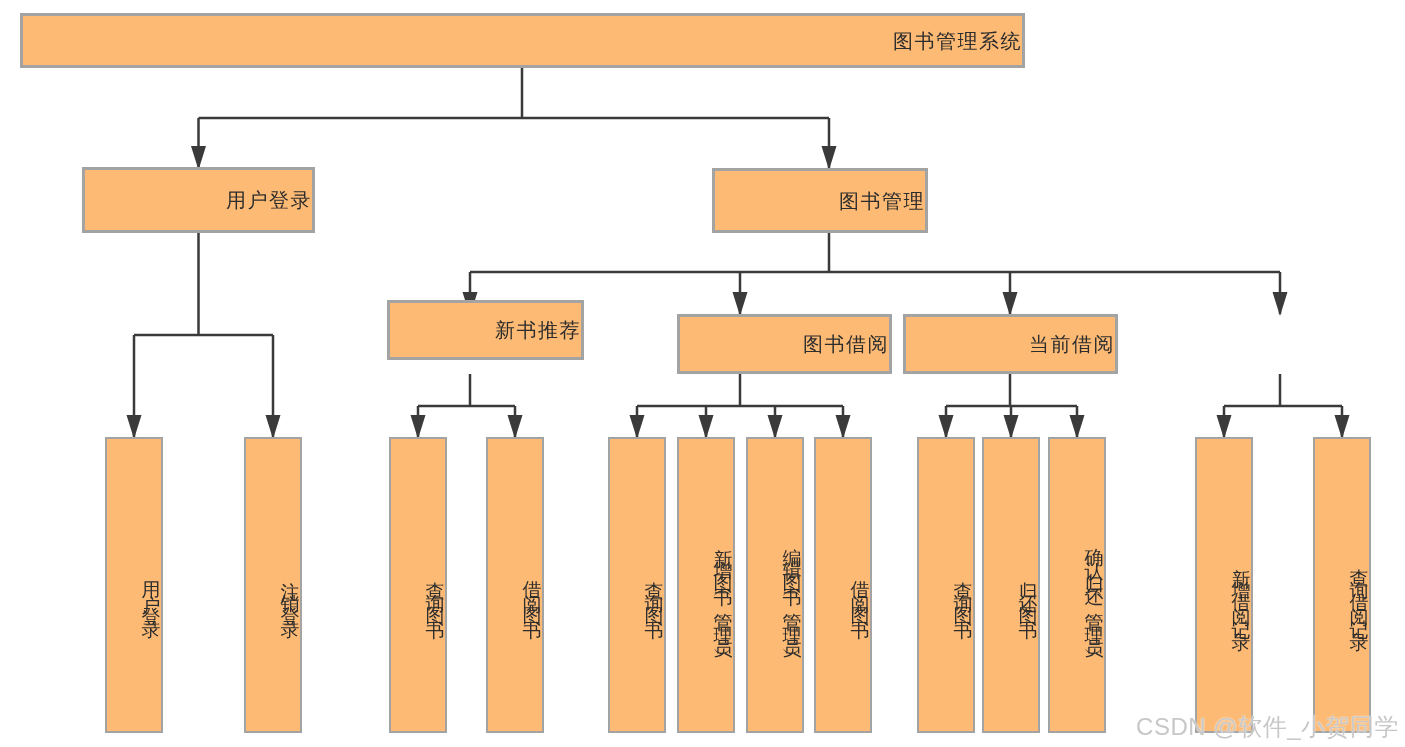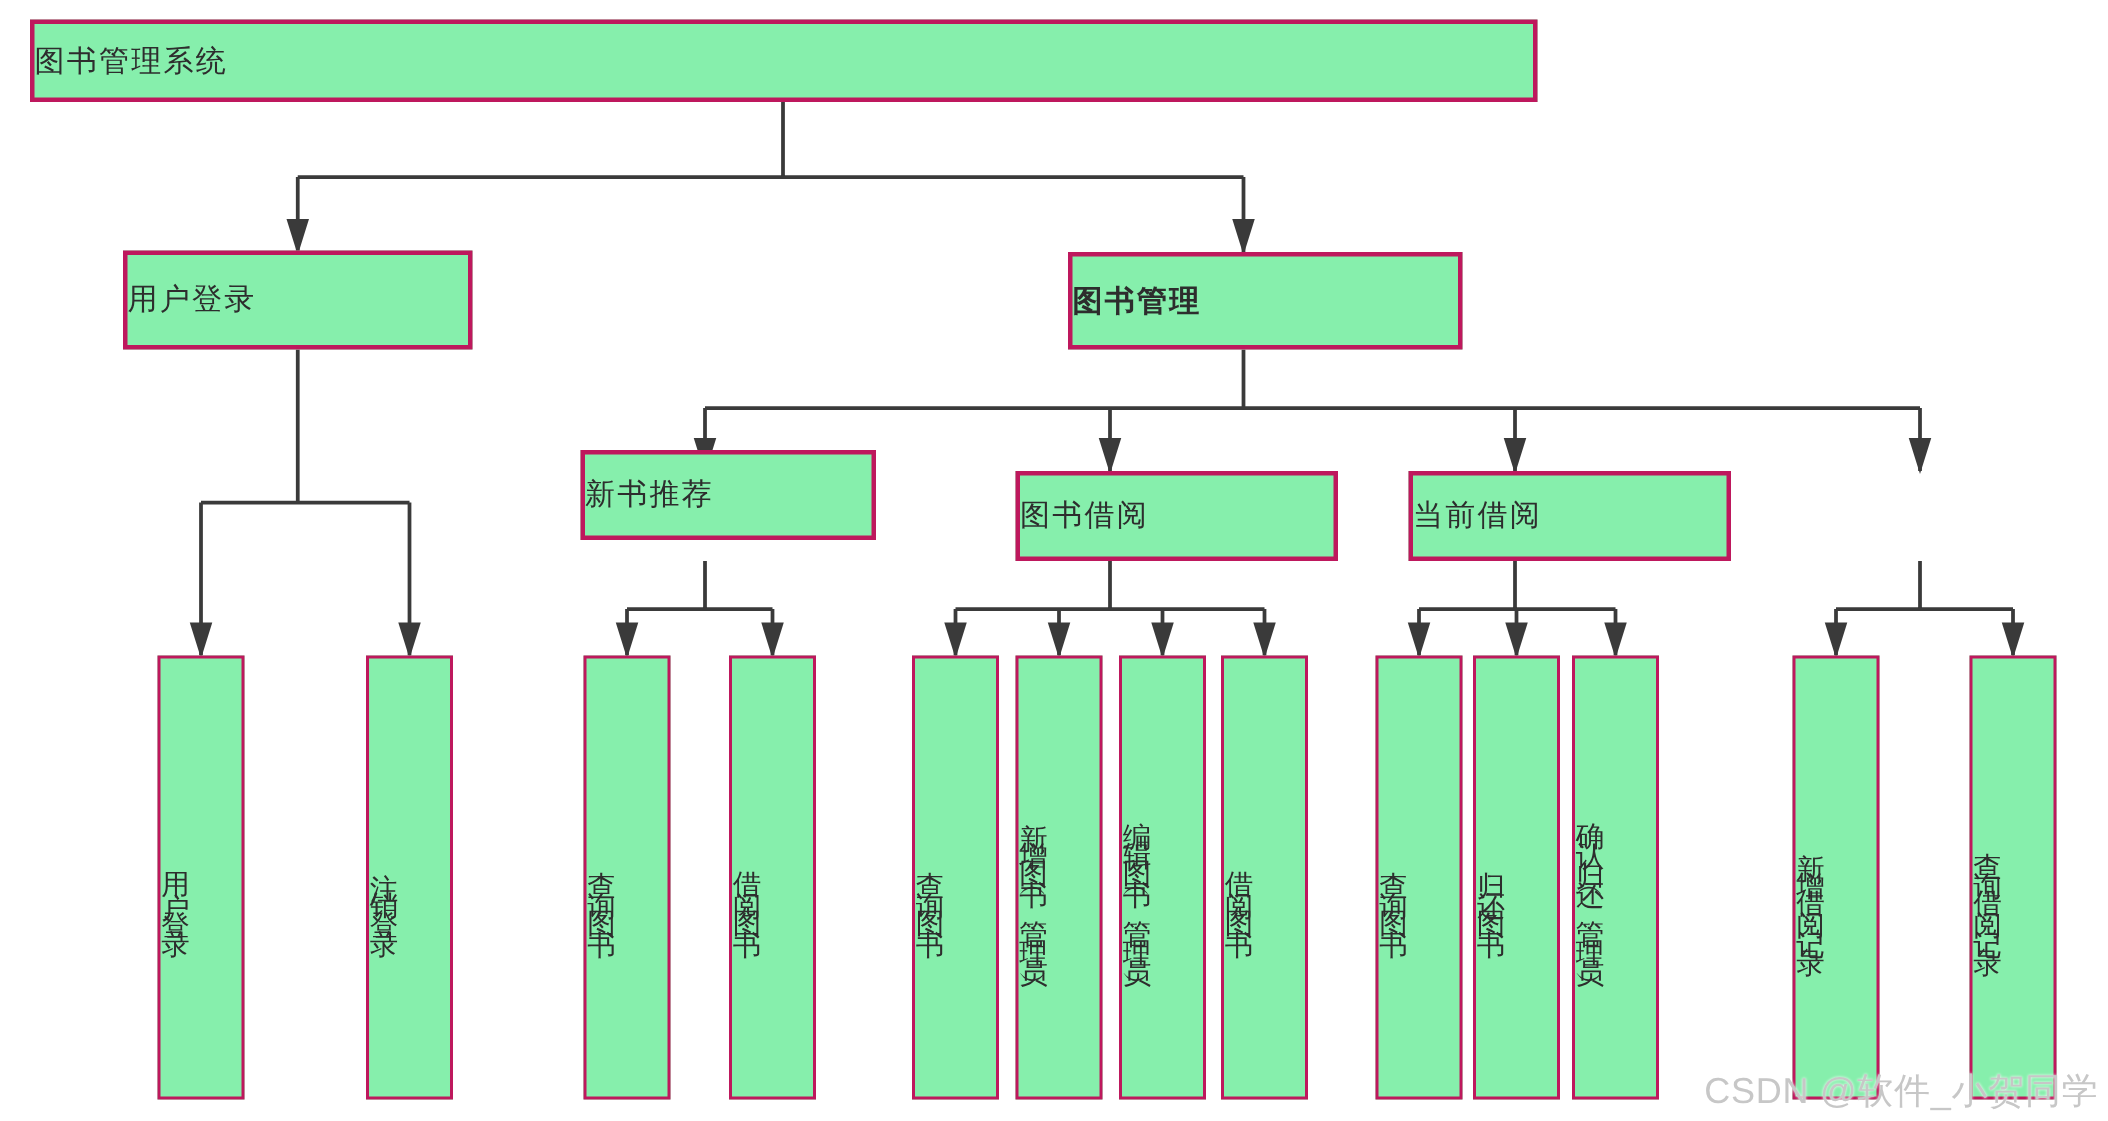--- a/index.html
+++ b/index.html
@@ -12,25 +12,25 @@
     overflow: hidden;
   }
   svg.connectors {
     position: absolute;
     left: 0; top: 0;
     width: 1405px; height: 747px;
   }
   .node {
     position: absolute;
     box-sizing: border-box;
-    background: #86efac;
-    border: 3px solid #be185d;
+    background: #fdba74;
+    border: 3px solid #a3a3a3;
     display: flex;
     align-items: center;
-    justify-content: flex-start;
+    justify-content: flex-end;
     color: #2d2d2d;
   }
   .node.hbox span {
     font-size: 20px;
     letter-spacing: 1.5px;
     line-height: 1;
     white-space: nowrap;
   }
   .node.leaf { border-width: 2.5px; }
   .node.leaf span {
@@ -98,31 +98,31 @@
     </g>
   </svg>
 
   <div class="node hbox" style="left:20px; top:13px; width:1005px; height:55px;">
     <span>图书管理系统</span>
   </div>
 
   <div class="node hbox" style="left:82px; top:167px; width:233px; height:66px;">
     <span>用户登录</span>
   </div>
-  <div class="node hbox" style="left:712px; top:168px; width:263px; height:65px;font-weight:bold;">
+  <div class="node hbox" style="left:712px; top:168px; width:216px; height:65px;">
     <span>图书管理</span>
   </div>
 
   <div class="node hbox" style="left:363px; top:300px; width:197px; height:60px;margin-left:24px;">
     <span>新书推荐</span>
   </div>
   <div class="node hbox" style="left:633px; top:314px; width:215px; height:60px;margin-left:44px;">
     <span>图书借阅</span>
   </div>
-  <div class="node hbox" style="left:903px; top:314px; width:215px; height:60px;margin-left:36px;">
+  <div class="node hbox" style="left:903px; top:314px; width:215px; height:60px;">
     <span>当前借阅</span>
   </div>
 
   <div class="node leaf" style="left:105px; top:437px; width:58px; height:296px;">
     <span>用户登录</span>
   </div>
   <div class="node leaf" style="left:244px; top:437px; width:58px; height:296px;">
     <span>注销登录</span>
   </div>
 

